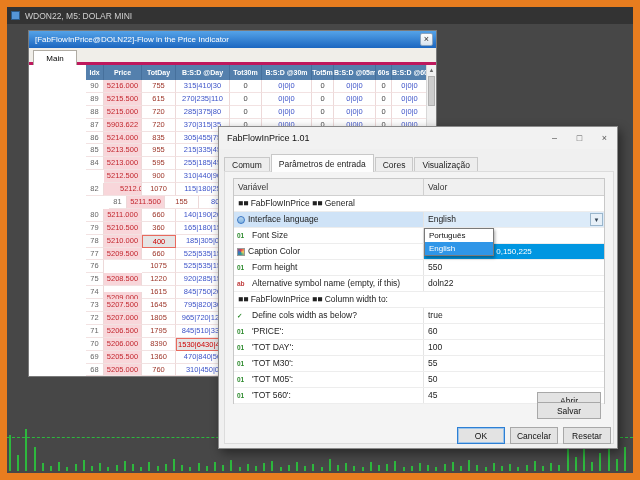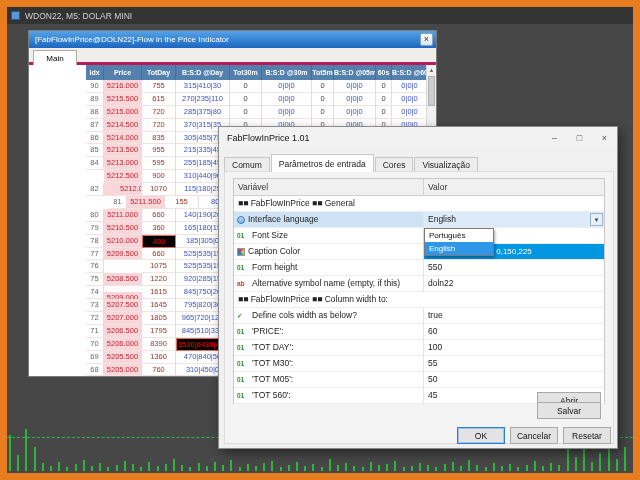--- a/index.html
+++ b/index.html
@@ -28,21 +28,21 @@
   .flow-table { position:absolute; left:57px; top:34px; right:10px; bottom:0; overflow:hidden; background:#fff; }
   .thead { display:flex; height:15px; }
   .th { height:15px; line-height:15px; background:#5480ad; color:#fff; font-size:7px; font-weight:bold; text-align:center; border-right:1px solid #46709c; white-space:nowrap; overflow:hidden; flex:none; }
   .tr { display:flex; height:12.9px; }
   .td { height:100%; line-height:12.5px; font-size:7.5px; text-align:center; border-right:1px solid #edd9d9; border-bottom:1px solid #f2e2e2; white-space:nowrap; overflow:hidden; flex:none; background:#fff; }
   .c-idx { color:#666; }
   .c-price { background:#f8d6da; color:#c2262e; }
   .c-tot { color:#9c3428; }
   .c-bsd { color:#3c52c8; }
   .c-plain { color:#444; }
-  .td.hl { background:#000000; color:#cc0000; font-weight:bold; border:1px solid #e86a5e; }
+  .td.hl { background:#e5e5e5; color:#cc0000; font-weight:normal; border:1px solid #e86a5e; }
 
   
   .scrollbar { position:absolute; right:0; top:34px; bottom:0; width:10px; background:#f1f1f1; border-left:1px solid #d8d8d8; }
   .sb-arrow { height:10px; font-size:6px; color:#666; text-align:center; line-height:10px; }
   .sb-arrow.down { position:absolute; bottom:0; width:100%; }
   .sb-thumb { position:absolute; top:11px; left:1px; width:7px; height:30px; background:#cdcdcd; border:1px solid #b0b0b0; }
 
   
   .dialog { position:absolute; left:211px; top:119px; width:400px; height:323px; background:#f0f0f0; border:1px solid #8a8a8a; z-index:3; box-shadow:3px 4px 10px rgba(0,0,0,.45); }
   .dlg-titlebar { height:22px; background:#f2f2f2; display:flex; align-items:center; }
@@ -231,21 +231,21 @@
               <div class="td c-bsd" style="width: 54px;">285|375|80</div>
               <div class="td c-plain" style="width: 32px;">0</div>
               <div class="td c-bsd" style="width: 50px;">0|0|0</div>
               <div class="td c-plain" style="width: 22px;">0</div>
               <div class="td c-bsd" style="width: 42px;">0|0|0</div>
               <div class="td c-plain" style="width: 16px;">0</div>
               <div class="td c-bsd" style="width: 36px;">0|0|0</div>
             </div>
             <div class="tr">
               <div class="td c-idx" style="width: 18px;">87</div>
-              <div class="td c-price" style="width: 38px;">5214.500</div>
+              <div class="td c-price" style="width: 38px;">5903.622</div>
               <div class="td c-tot" style="width: 34px;">720</div>
               <div class="td c-bsd" style="width: 54px;">370|315|35</div>
               <div class="td c-plain" style="width: 32px;">0</div>
               <div class="td c-bsd" style="width: 50px;">0|0|0</div>
               <div class="td c-plain" style="width: 22px;">0</div>
               <div class="td c-bsd" style="width: 42px;">0|0|0</div>
               <div class="td c-plain" style="width: 16px;">0</div>
               <div class="td c-bsd" style="width: 36px;">0|0|0</div>
             </div>
             <div class="tr">

